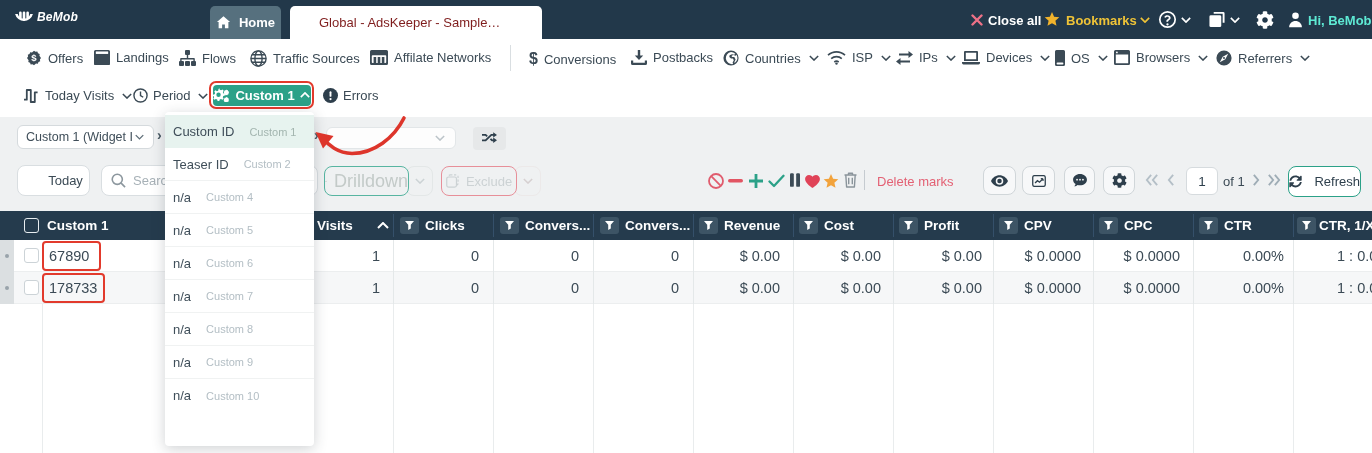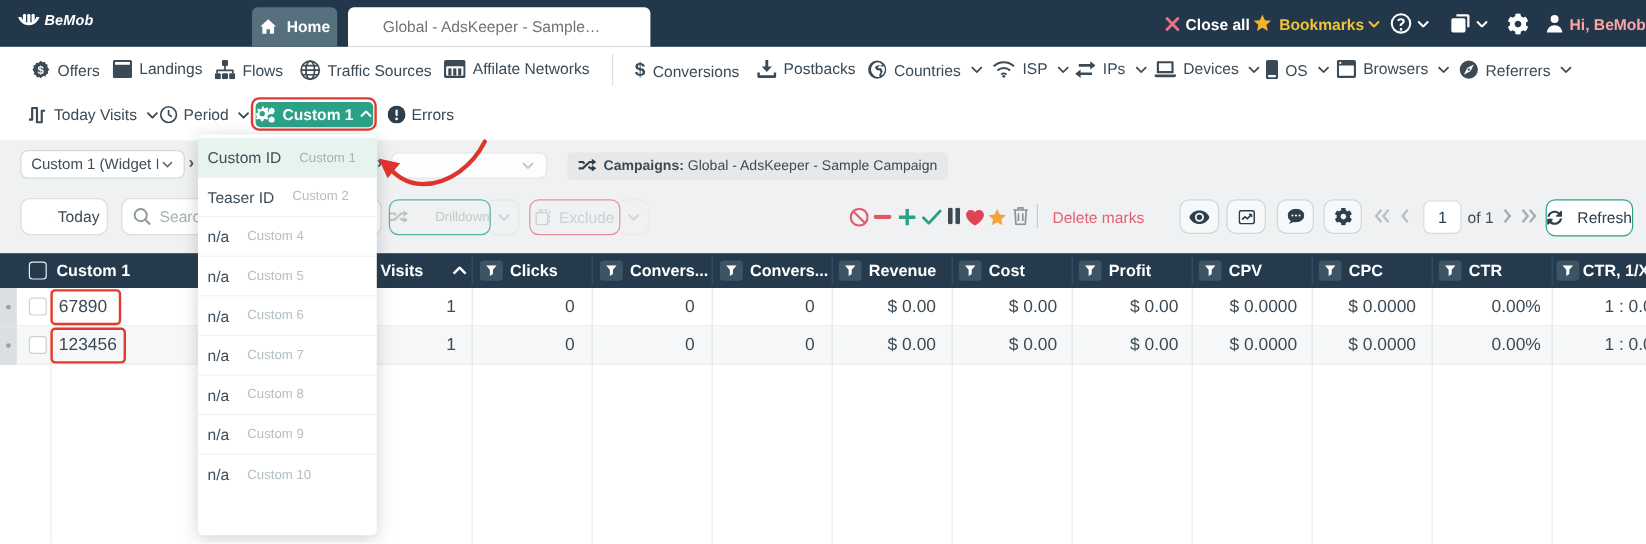--- a/index.html
+++ b/index.html
@@ -39,21 +39,21 @@
     <rect x="11.3" y="0" width="3.4" height="12.5" rx="1.7"></rect>
     <rect x="16" y="0" width="3.4" height="9.5" rx="1.7"></rect>
   </svg>
   <div class="abs" style="left:37px;top:10px;color:#fff;font-size:12px;font-weight:bold;font-style:italic;letter-spacing:.2px">BeMob</div>
   <div class="tab" style="left:210px;width:71px;background:#56707e">
     <svg width="15" height="15" viewBox="0 0 16 16" fill="#fff">
         <path d="M8 1.2 1 7.5h1.8V14h3.7v-4h3v4h3.7V7.5H15z"></path>
       </svg>
     <span>Home</span>
   </div>
-  <div class="tab" style="left:290px;width:252px;background:#fff;color:#737373;font-weight:normal;justify-content:flex-start;padding-left:9px;gap:20px;white-space:nowrap">
+  <div class="tab" style="left:290px;width:252px;background:#fff;color:#7f1d1d;font-weight:normal;justify-content:flex-start;padding-left:9px;gap:20px;white-space:nowrap">
     <svg width="16" height="16" viewBox="0 0 17 17" fill="none" stroke="#2e3f4c" stroke-width="1.5">
         <circle cx="7.6" cy="9.4" r="6.4"></circle>
         <circle cx="7.6" cy="9.4" r="3"></circle>
         <path d="M7.6 9.4 13.2 3.8" stroke-width="1.7"></path>
         <path d="M11 2.6 14.4 2.6 14.4 6 Z" fill="#2e3f4c" stroke="none"></path>
       </svg>
     <span style="font-size:13px">Global - AdsKeeper - Sample…</span>
     <svg width="11" height="7" viewBox="0 0 12 7" fill="none" stroke="#3b4a55" stroke-width="1.8">
         <path d="M1 1l5 5 5-5"></path>
       </svg>
@@ -87,21 +87,21 @@
   <svg class="abs" style="left:1230px;top:17px" width="10" height="6" viewBox="0 0 12 7" fill="none" stroke="#fff" stroke-width="2">
       <path d="M1 1l5 5 5-5"></path>
     </svg>
   <svg class="abs" style="left:1256px;top:11px" width="18" height="18" viewBox="0 0 512 512" fill="#fff">
       <path d="M487.4 315.7l-42.6-24.6c4.3-23.2 4.3-47 0-70.2l42.6-24.6c4.9-2.8 7.1-8.6 5.5-14-11.1-35.6-30-67.8-54.7-94.6-3.8-4.1-10-5.1-14.8-2.3L380.8 110c-17.9-15.4-38.5-27.3-60.8-35.1V25.8c0-5.6-3.9-10.5-9.4-11.7-36.7-8.2-74.3-7.8-109.2 0-5.5 1.2-9.4 6.1-9.4 11.7V75c-22.2 7.9-42.8 19.8-60.8 35.1L88.7 85.5c-4.9-2.8-11-1.9-14.8 2.3-24.7 26.7-43.6 58.9-54.7 94.6-1.7 5.4.6 11.2 5.5 14L67.3 221c-4.3 23.2-4.3 47 0 70.2l-42.6 24.6c-4.9 2.8-7.1 8.6-5.5 14 11.1 35.6 30 67.8 54.7 94.6 3.8 4.1 10 5.1 14.8 2.3l42.6-24.6c17.9 15.4 38.5 27.3 60.8 35.1v49.2c0 5.6 3.9 10.5 9.4 11.7 36.7 8.2 74.3 7.8 109.2 0 5.5-1.2 9.4-6.1 9.4-11.7v-49.2c22.2-7.9 42.8-19.8 60.8-35.1l42.6 24.6c4.9 2.8 11 1.9 14.8-2.3 24.7-26.7 43.6-58.9 54.7-94.6 1.5-5.5-.7-11.3-5.6-14.1zM256 336c-44.1 0-80-35.9-80-80s35.9-80 80-80 80 35.9 80 80-35.9 80-80 80z"></path>
     </svg>
   <svg class="abs" style="left:1287px;top:11px" width="17" height="17" viewBox="0 0 20 20" fill="#fff">
       <circle cx="10" cy="5.6" r="3.9"></circle>
       <path d="M2.5 19c0-4.1 3.4-7.2 7.5-7.2s7.5 3.1 7.5 7.2z"></path>
     </svg>
-  <div class="abs" style="left:1308px;top:13px;color:#fca5a5;font-size:13px;font-weight:bold">Hi, BeMob</div>
+  <div class="abs" style="left:1308px;top:13px;color:#5eead4;font-size:13px;font-weight:bold">Hi, BeMob</div>
 </div>
 
 <div class="mi" style="left:26px;top:50px">
   <svg width="16" height="16" viewBox="0 0 16 16" fill="#3b4a55">
       <path d="M8 .7l1.5 1.1 1.8-.3.7 1.7 1.7.7-.3 1.8L15 8l-1.1 1.5.3 1.8-1.7.7-.7 1.7-1.8-.3L8 15.3l-1.5-1.1-1.8.3-.7-1.7-1.7-.7.3-1.8L1 8l1.1-1.5-.3-1.8 1.7-.7.7-1.7 1.8.3z"></path>
       <text x="8" y="11.4" font-size="9.6" font-weight="bold" fill="#fff" text-anchor="middle" font-family="Liberation Sans">$</text>
     </svg>
   <span>Offers</span>
 </div>
 <div class="mi" style="left:94px;top:50px">
@@ -272,21 +272,20 @@
   <div class="abs" style="left:314px;top:10px;color:#4a5a64;font-size:14px;font-weight:bold">›</div>
   <div class="abs flex" style="left:326px;top:10px;width:130px;height:22px;background:#fdfdfd;border:1px solid #e2e6e8;border-radius:6px;justify-content:flex-end;padding-right:10px">
     <svg width="10" height="6" viewBox="0 0 12 7" fill="none" stroke="#bcc4c9" stroke-width="1.8">
         <path d="M1 1l5 5 5-5"></path>
       </svg>
   </div>
   <div class="abs flex" style="left:473px;top:10px;height:23px;background:#e6e8e9;border-radius:4px;padding:0 9px;font-size:11.7px;color:#3b4a55;gap:6px">
     <svg width="15" height="13" viewBox="0 0 17 14" fill="#2e3f4c">
         <path d="M12.7 0 17 3l-4.3 3V4H11L4.5 10H0V8h3.6L10.2 2h2.5zM0 2h4.5L6.6 3.9 5.2 5.2 3.6 4H0zm11 8-2.1-1.9 1.4-1.3L12 8h.7V6l4.3 3-4.3 3v-2z"></path>
       </svg>
-    <span><b>Campaigns:</b> Global - AdsKeeper - Sample Campaign</span>
   </div>
   
   <div class="btn" style="left:17px;top:48px;width:73px;height:31px;gap:6px;padding-left:24px">
     <svg width="13" height="14" viewBox="0 0 14 15" fill="#3b4a55">
         <path d="M3.5 0h2v1.8h3V0h2v1.8h2A1.5 1.5 0 0 1 14 3.3V13.5A1.5 1.5 0 0 1 12.5 15h-11A1.5 1.5 0 0 1 0 13.5V3.3a1.5 1.5 0 0 1 1.5-1.5h2zM1.8 5.5v7.7h10.4V5.5z" fill-rule="evenodd"></path>
         <path d="M3 7h2v1.6H3zm3 0h2v1.6H6zm3 0h2v1.6H9zM3 10h2v1.6H3zm3 0h2v1.6H6zm3 0h2v1.6H9z"></path>
       </svg>
     <span>Today</span>
     <svg width="10" height="6" viewBox="0 0 12 7" fill="none" stroke="#3b4a55" stroke-width="1.8">
         <path d="M1 1l5 5 5-5"></path>
@@ -298,21 +297,21 @@
         <path d="M10.8 10.8 15 15"></path>
       </svg>
     <span style="color:#a7b1b7">Search</span>
   </div>
   
   <div class="abs flex" style="left:406px;top:49px;width:27px;height:30px;border:1px solid #e3e7e7;border-radius:8px;justify-content:flex-end;padding-right:7px">
     <svg width="10" height="6" viewBox="0 0 12 7" fill="none" stroke="#ccd3d5" stroke-width="1.8">
         <path d="M1 1l5 5 5-5"></path>
       </svg>
   </div>
-  <div class="abs flex" style="left:324px;top:49px;width:85px;height:30px;border:1.5px solid #57b5a1;border-radius:8px;gap:7px;justify-content:space-between;color:#c3cac8;font-size:11px;background:#eff1f2">
+  <div class="abs flex" style="left:324px;top:49px;width:85px;height:30px;border:1.5px solid #57b5a1;border-radius:8px;gap:7px;justify-content:center;color:#c3cac8;font-size:18px;background:#eff1f2">
     <svg width="15" height="13" viewBox="0 0 17 14" fill="#bcc4c2">
         <path d="M12.7 0 17 3l-4.3 3V4H11L4.5 10H0V8h3.6L10.2 2h2.5zM0 2h4.5L6.6 3.9 5.2 5.2 3.6 4H0zm11 8-2.1-1.9 1.4-1.3L12 8h.7V6l4.3 3-4.3 3v-2z"></path>
       </svg>
     <span>Drilldown</span>
   </div>
   
   <div class="abs flex" style="left:514px;top:49px;width:27px;height:30px;border:1px solid #ece9e9;border-radius:8px;justify-content:flex-end;padding-right:7px">
     <svg width="10" height="6" viewBox="0 0 12 7" fill="none" stroke="#d6d0d1" stroke-width="1.8">
         <path d="M1 1l5 5 5-5"></path>
       </svg>
@@ -488,21 +487,21 @@
   <div class="cell" style="left:893px;width:89px">$ 0.00</div>
   <div class="cell" style="left:993px;width:88px">$ 0.0000</div>
   <div class="cell" style="left:1093px;width:87px">$ 0.0000</div>
   <div class="cell" style="left:1193px;width:91px">0.00%</div>
   <div class="abs" style="left:1337px;top:8px;white-space:nowrap">1 : 0.00</div>
 </div>
 <div class="row" style="top:272px;background:#f6f7f8;border-bottom:1px solid #eceeef">
   <div class="abs" style="left:0;top:0;width:14px;height:32px;background:#dbdfe1"></div>
   <div class="abs" style="left:5px;top:14px;width:4px;height:4px;border-radius:50%;background:#99a3aa"></div>
   <div class="abs" style="left:24px;top:8px;width:15px;height:15px;border:1.5px solid #ccd3d7;border-radius:3px;background:#fff"></div>
-  <div class="abs" style="left:49px;top:8px">123456</div>
+  <div class="abs" style="left:49px;top:8px">178733</div>
   <div class="cell" style="left:293px;width:87px">1</div>
   <div class="cell" style="left:393px;width:86px">0</div>
   <div class="cell" style="left:493px;width:86px">0</div>
   <div class="cell" style="left:593px;width:86px">0</div>
   <div class="cell" style="left:693px;width:87px">$ 0.00</div>
   <div class="cell" style="left:793px;width:88px">$ 0.00</div>
   <div class="cell" style="left:893px;width:89px">$ 0.00</div>
   <div class="cell" style="left:993px;width:88px">$ 0.0000</div>
   <div class="cell" style="left:1093px;width:87px">$ 0.0000</div>
   <div class="cell" style="left:1193px;width:91px">0.00%</div>

